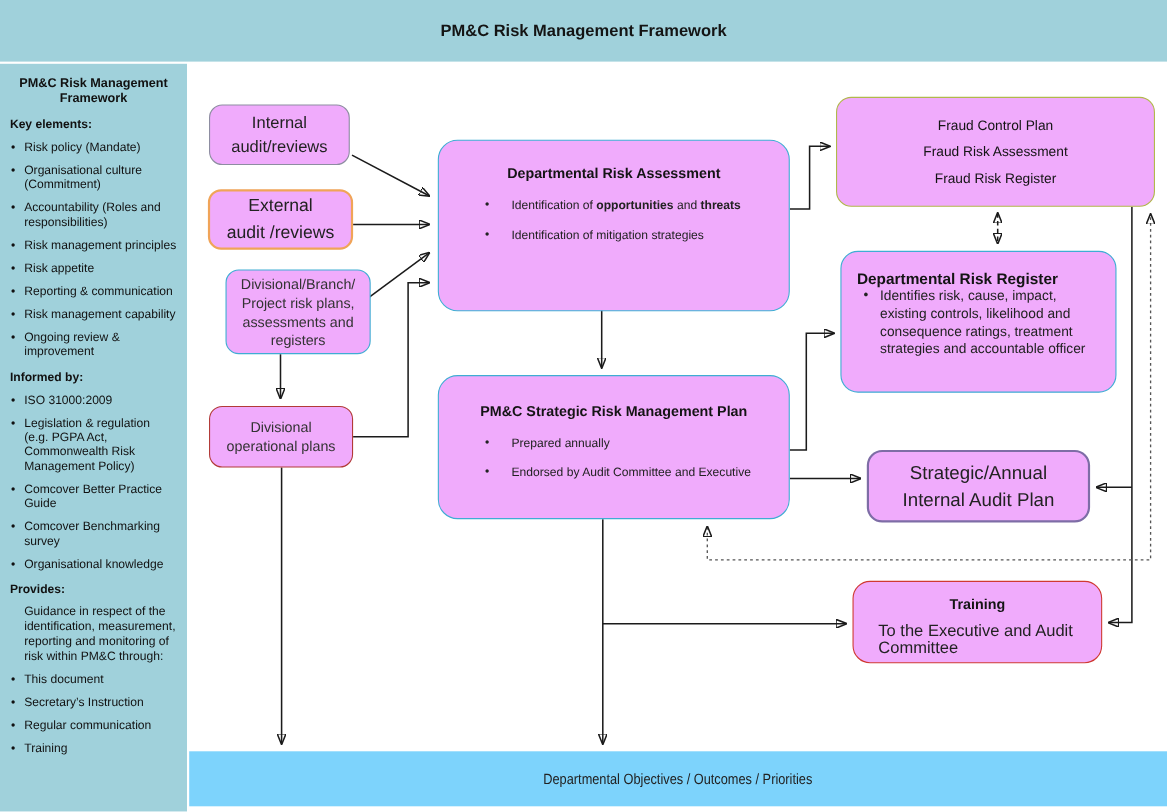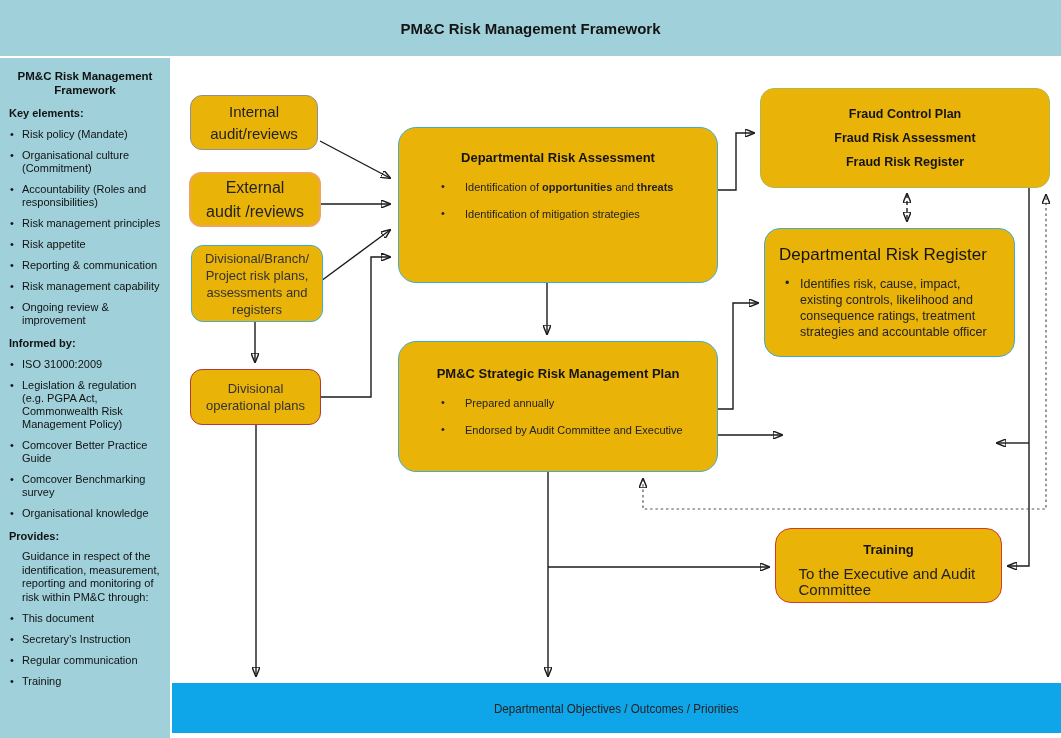--- a/index.html
+++ b/index.html
@@ -4,47 +4,47 @@
 <style>
   html,body{margin:0;padding:0;background:#fff;}
   body{font-family:"Liberation Sans", sans-serif; color:#1f1f1f;}
   #page{position:relative;width:1061px;height:738px;background:#fff;overflow:hidden;padding-left:34px;}
 
   
   #header{position:absolute;left:0;top:0;width:1061px;height:56px;background:#a0d1db;
           display:flex;align-items:center;justify-content:center;font-size:15px;font-weight:bold;color:#141414;}
   #sidebar{position:absolute;left:0;top:58px;width:170px;height:680px;background:#a0d1db;
            box-sizing:border-box;padding:8px 9px 0 9px;font-size:11px;color:#111;}
-  #objectives{position:absolute;left:172px;top:683px;width:889px;height:50px;background:#0ea5e9;
+  #objectives{position:absolute;left:172px;top:683px;width:889px;height:50px;background:#7dd3fc;
               display:flex;align-items:center;justify-content:center;font-size:13.5px;color:#222;}
   #objectives span{display:inline-block;transform:scaleX(0.86);}
 
   
   .sb-title{font-weight:bold;text-align:center;font-size:11.5px;line-height:14px;margin:3px 6px 1px 6px;}
   .sb-h{font-weight:bold;margin-top:10px;line-height:13px;}
   .sb-i{position:relative;padding-left:13px;margin-top:8px;line-height:13px;}
   .sb-i::before{content:"\2022";position:absolute;left:1px;top:0;}
   .sb-intro{padding-left:13px;margin-top:7px;line-height:13.5px;}
 
   
-  .box{position:absolute;background:#eab308;box-sizing:border-box;}
+  .box{position:absolute;background:#f0abfc;box-sizing:border-box;}
   .cbox{display:flex;flex-direction:column;align-items:center;justify-content:center;text-align:center;}
   #b-internal{left:190px;top:95px;width:128px;height:55px;border:1.5px solid #8d8da1;border-radius:12px;font-size:15px;line-height:22px;color:#222;}
   #b-external{left:189px;top:172px;width:132px;height:55px;border:2px solid #f0a458;border-radius:12px;font-size:16px;line-height:24px;color:#222;}
-  #b-divbranch{left:191px;top:245px;width:132px;height:77px;border:1.5px solid #3fadd3;border-radius:12px;font-size:13px;line-height:17px;color:#333;padding:2px 6px;}
+  #b-divbranch{left:205px;top:245px;width:132px;height:77px;border:1.5px solid #3fadd3;border-radius:12px;font-size:13px;line-height:17px;color:#333;padding:2px 6px;}
   #b-divops{left:190px;top:369px;width:131px;height:56px;border:1.5px solid #b23b38;border-radius:12px;font-size:13px;line-height:17px;color:#333;padding:2px 6px;}
   #b-dra{left:398px;top:127px;width:320px;height:156px;border:1.5px solid #3fadd3;border-radius:18px;padding:22px 16px 0 16px;}
-  #b-fraud{left:760px;top:88px;width:290px;height:100px;border:1.5px solid #b1b84b;border-radius:14px;font-size:12.5px;font-weight:bold;line-height:24px;color:#141414;}
+  #b-fraud{left:760px;top:88px;width:290px;height:100px;border:1.5px solid #b1b84b;border-radius:14px;font-size:12.5px;font-weight:normal;line-height:24px;color:#141414;}
   #b-drr{left:764px;top:228px;width:251px;height:129px;border:1.5px solid #3fadd3;border-radius:16px;padding:16px 12px 0 14px;}
   #b-plan{left:398px;top:341px;width:320px;height:131px;border:1.5px solid #3fadd3;border-radius:18px;padding:24px 16px 0 16px;}
   #b-audit{left:788px;top:409px;width:203px;height:66px;border:2.5px solid #7e6da6;border-radius:14px;font-size:17px;line-height:25px;color:#222;}
   #b-report{left:775px;top:528px;width:227px;height:75px;border:1.5px solid #cf3a33;border-radius:16px;padding-top:13px;}
 
   .dia-title-c{text-align:center;font-weight:bold;font-size:13px;margin-bottom:16px;color:#141414;}
-  .dia-title-l{font-weight:normal;font-size:17px;margin-bottom:11px;color:#141414;}
+  .dia-title-l{font-weight:bold;font-size:14px;color:#141414;}
   .dia-bullet{position:relative;padding-left:50px;margin-bottom:15px;font-size:11px;color:#222;}
   .dia-bullet::before{content:"\2022";position:absolute;left:26px;top:-1px;}
   .drr-bullet{position:relative;padding-left:21px;font-size:12.5px;line-height:16px;color:#222;}
   .drr-bullet::before{content:"\2022";position:absolute;left:6px;top:-1px;}
   #b-report .dia-title-c{margin-bottom:9px;}
   .report-body{text-align:left;font-size:15px;line-height:16px;width:180px;margin:0 auto;color:#222;}
 
   svg.overlay{position:absolute;left:0;top:0;width:1061px;height:738px;pointer-events:none;}
   svg.overlay path{fill:none;stroke:#1b1b1b;stroke-width:1.4px;}
   svg.overlay path.dash{stroke-dasharray:4 3;}
@@ -145,20 +145,24 @@
     <div class="dia-title-l">Departmental Risk Register</div>
     <div class="drr-bullet">Identifies risk, cause, impact, existing controls, likelihood and consequence ratings, treatment strategies and accountable officer</div>
   </div>
 
   <div class="box" id="b-plan">
     <div class="dia-title-c">PM&amp;C Strategic Risk Management Plan</div>
     <div class="dia-bullet">Prepared annually</div>
     <div class="dia-bullet">Endorsed by Audit Committee and Executive</div>
   </div>
 
+  <div class="box cbox" id="b-audit">
+    <span>Strategic/Annual</span>
+    <span>Internal Audit Plan</span>
+  </div>
 
   <div class="box" id="b-report">
     <div class="dia-title-c">Training</div>
     <div class="report-body">To the Executive and Audit Committee</div>
   </div>
 
   <div id="objectives">
     <span>Departmental Objectives / Outcomes / Priorities</span>
   </div>
 

